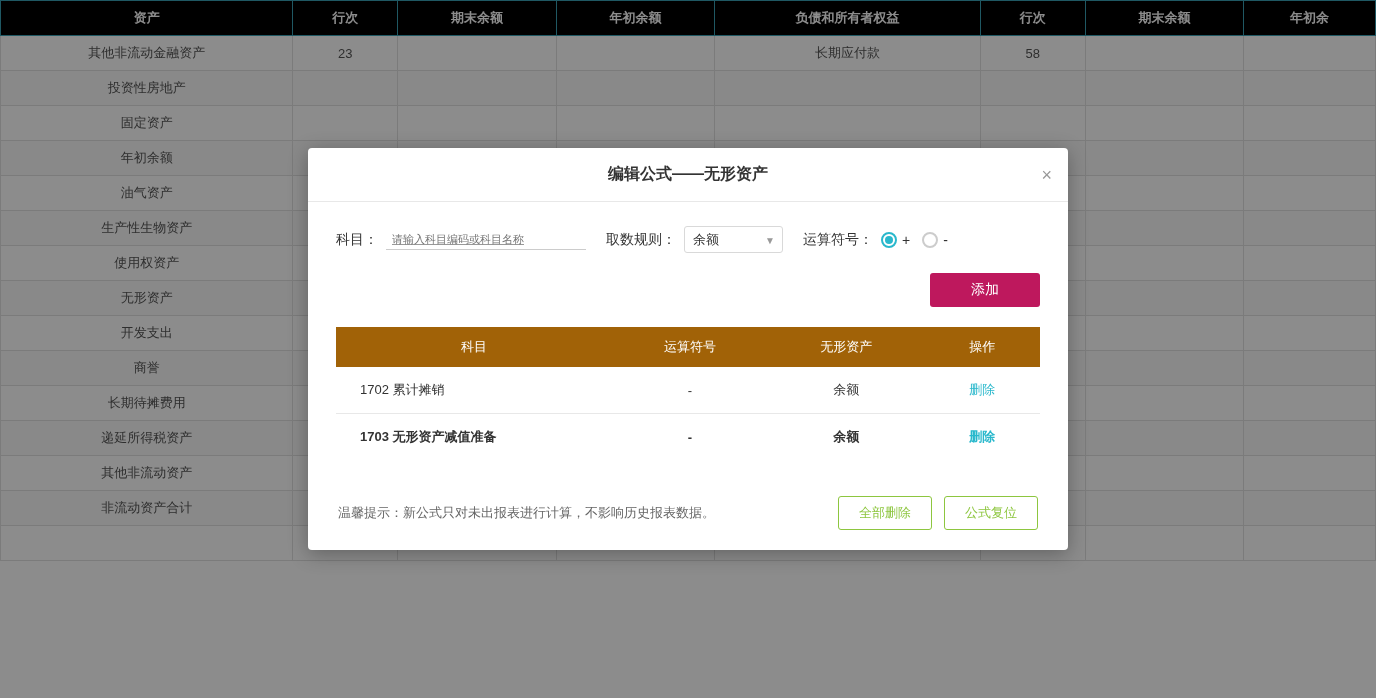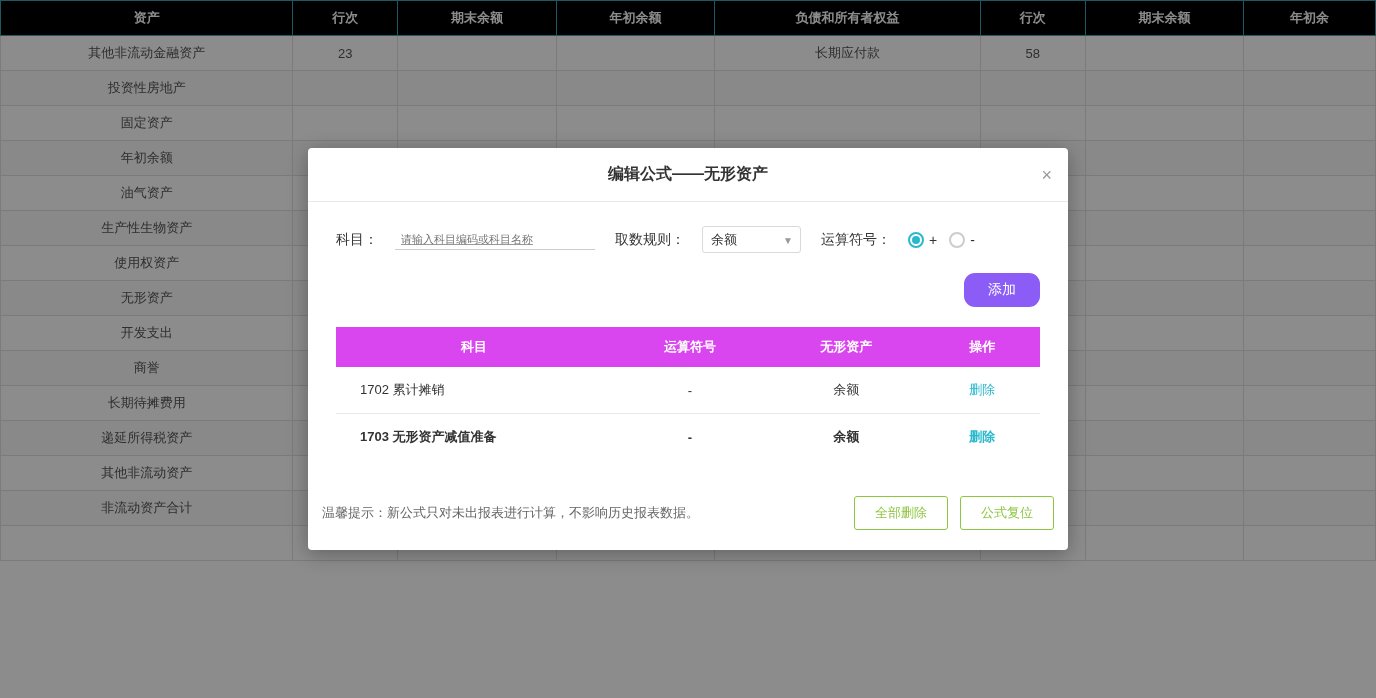--- a/index.html
+++ b/index.html
@@ -101,21 +101,21 @@
       display: flex;
       align-items: center;
       gap: 20px;
       margin-bottom: 20px;
       flex-wrap: wrap;
     }
 
     .form-group {
       display: flex;
       align-items: center;
-      gap: 17px;
+      gap: 8px;
     }
 
     .form-label {
       color: #333;
       white-space: nowrap;
       font-size: 14px;
     }
 
     .form-input {
       border: none;
@@ -198,44 +198,44 @@
     .radio-circle.unchecked {
       border: 2px solid #ccc;
     }
 
     .radio-label {
       font-size: 14px;
       color: #333;
     }
 
     .add-btn {
-      background: #8b5cf6;
+      background: #be185d;
       color: #fff;
       border: none;
-      border-radius: 11px;
-      padding: 8px 24px;
+      border-radius: 3px;
+      padding: 8px 41px;
       font-size: 14px;
       cursor: pointer;
       margin-left: auto;
       white-space: nowrap;
     }
 
     
     .data-table {
       width: 100%;
       border-collapse: collapse;
       font-size: 13px;
     }
 
     .data-table thead th {
-      background: #d946ef;
+      background: #a16207;
       color: #fff;
       padding: 11px 24px;
       text-align: center;
-      font-weight: bold;
+      font-weight: normal;
     }
 
     .data-table tbody tr {
       border-bottom: 1px solid #e8e8e8;
     }
 
     .data-table tbody tr:last-child {
       border-bottom: none;
       font-weight: bold;
     }
@@ -252,21 +252,21 @@
     }
 
     .delete-link {
       color: #29b8cc;
       cursor: pointer;
       text-decoration: none;
     }
 
     
     .modal-footer {
-      padding: 16px 14px 20px;
+      padding: 16px 30px 20px;
       display: flex;
       align-items: center;
       justify-content: space-between;
     }
 
     .tip-text {
       font-size: 13px;
       color: #666;
     }
 

